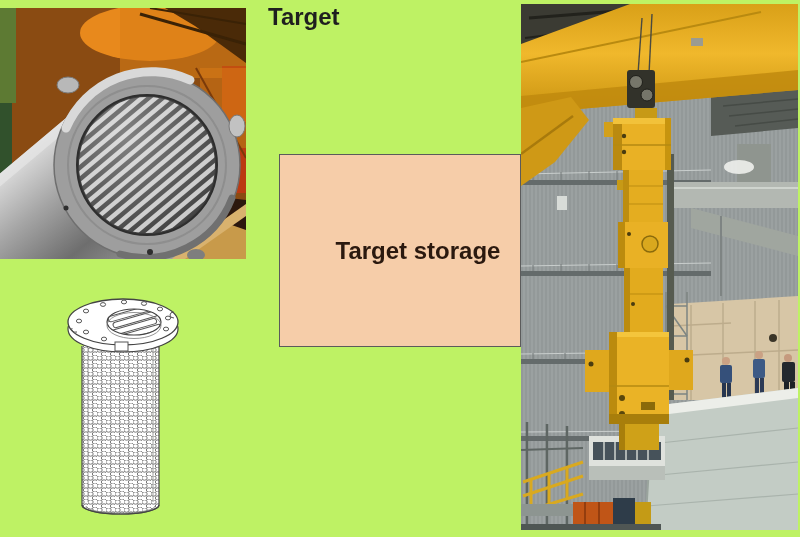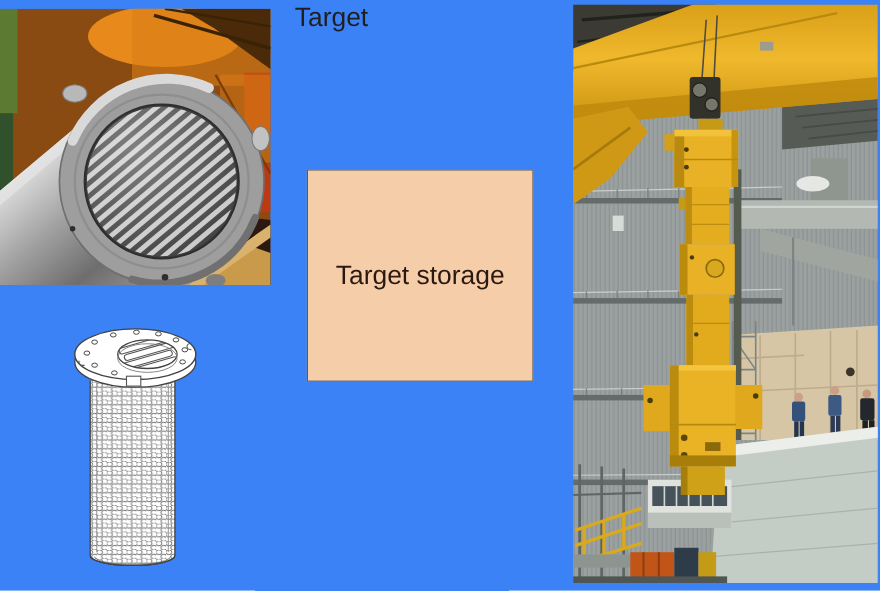--- a/index.html
+++ b/index.html
@@ -1,23 +1,23 @@
 <!DOCTYPE html>
 <html><head>
 <meta charset="utf-8">
 <style>
   html,body{margin:0;padding:0;background:#fff;}
-  .slide{position:relative;width:800px;height:537px;background:#3b82f6;overflow:hidden;
-         font-family:"Liberation Sans",sans-serif;}
+  .slide{position:relative;width:800px;height:537px;background:#bef264;overflow:hidden;
+         font-family:"Liberation Sans",sans-serif;font-weight:bold;}
   .abs{position:absolute;}
   .label{color:#1f1f1f;white-space:nowrap;line-height:1.1;}
   #target-label{left:268px;top:4px;font-size:24px;}
   #exchange-label{left:336px;top:488px;font-size:25px;}
   #storage-box{left:279px;top:154px;width:204px;height:191px;border:1.5px solid #5b5b5b;
-               display:flex;align-items:center;justify-content:center;font-size:24px;}
+               display:flex;align-items:center;justify-content:center;font-size:24px;padding-left:36px;}
   #target-photo{left:0;top:8px;}
   #target-drawing{left:52px;top:284px;}
   #flask-photo{left:521px;top:4px;}
   svg{display:block;}
 </style>
 </head>
 <body>
 
 <div class="slide">
 

